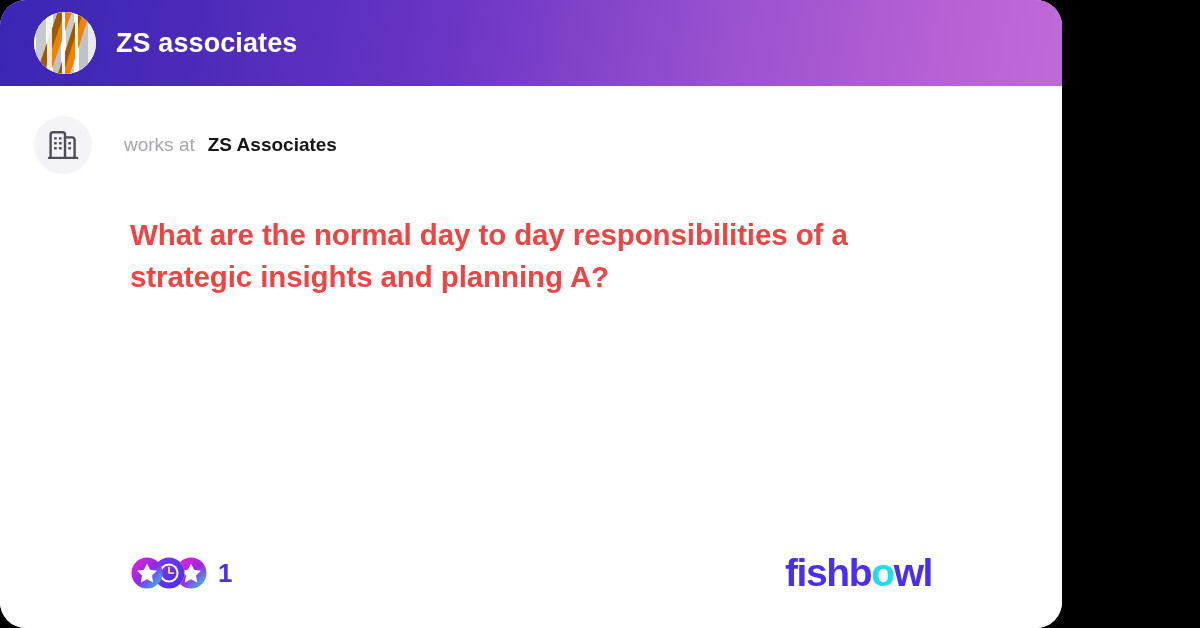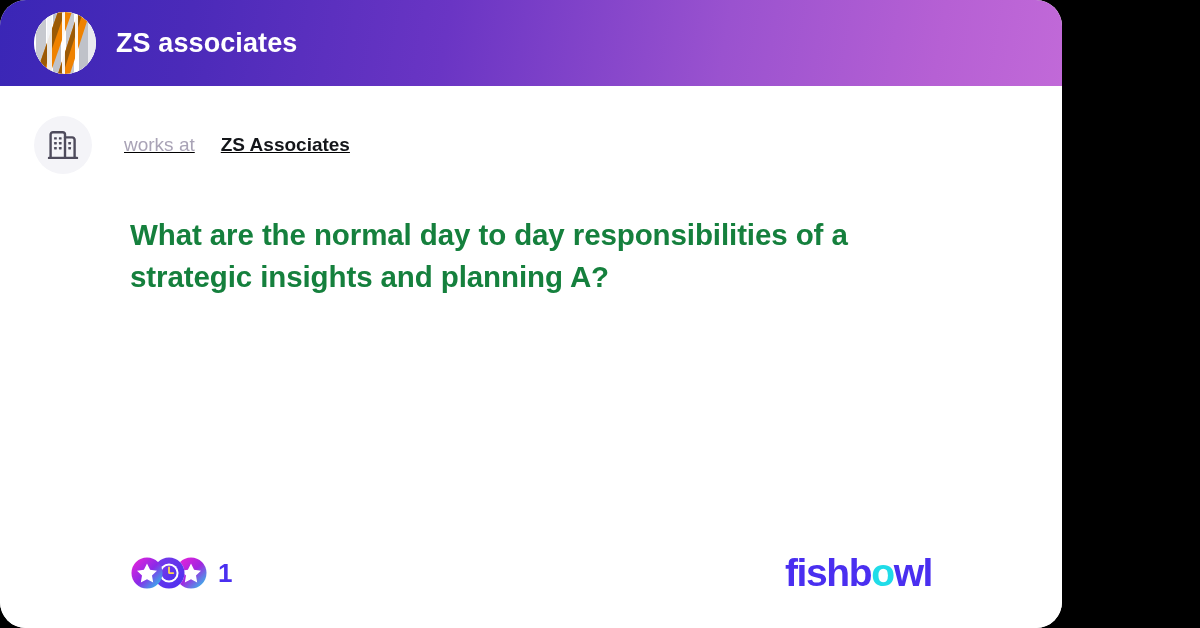--- a/index.html
+++ b/index.html
@@ -71,39 +71,38 @@
     flex:0 0 58px;
     display:flex;
     align-items:center;
     justify-content:center;
   }
   #author-avatar svg { display:block; }
   #author-meta {
     margin-left:32px;
     display:flex;
     align-items:flex-start;
-    gap:26px;
-    text-decoration:underline;
+    gap:13px;
   }
   #works-at-label {
     color:#a9a3b6;
     font-size:19px;
     font-weight:normal;
   }
   #company-name {
     color:#14161a;
     font-size:19px;
     font-weight:bold;
   }
 
   #post-question {
     margin-top:38px;
     margin-left:96px;
     margin-right:100px;
-    color:#15803d;
+    color:#ef4444;
     font-size:29.5px;
     line-height:1.42;
     font-weight:bold;
     letter-spacing:-0.1px;
   }
 
   
   #footer {
     flex:0 0 auto;
     height:96px;

